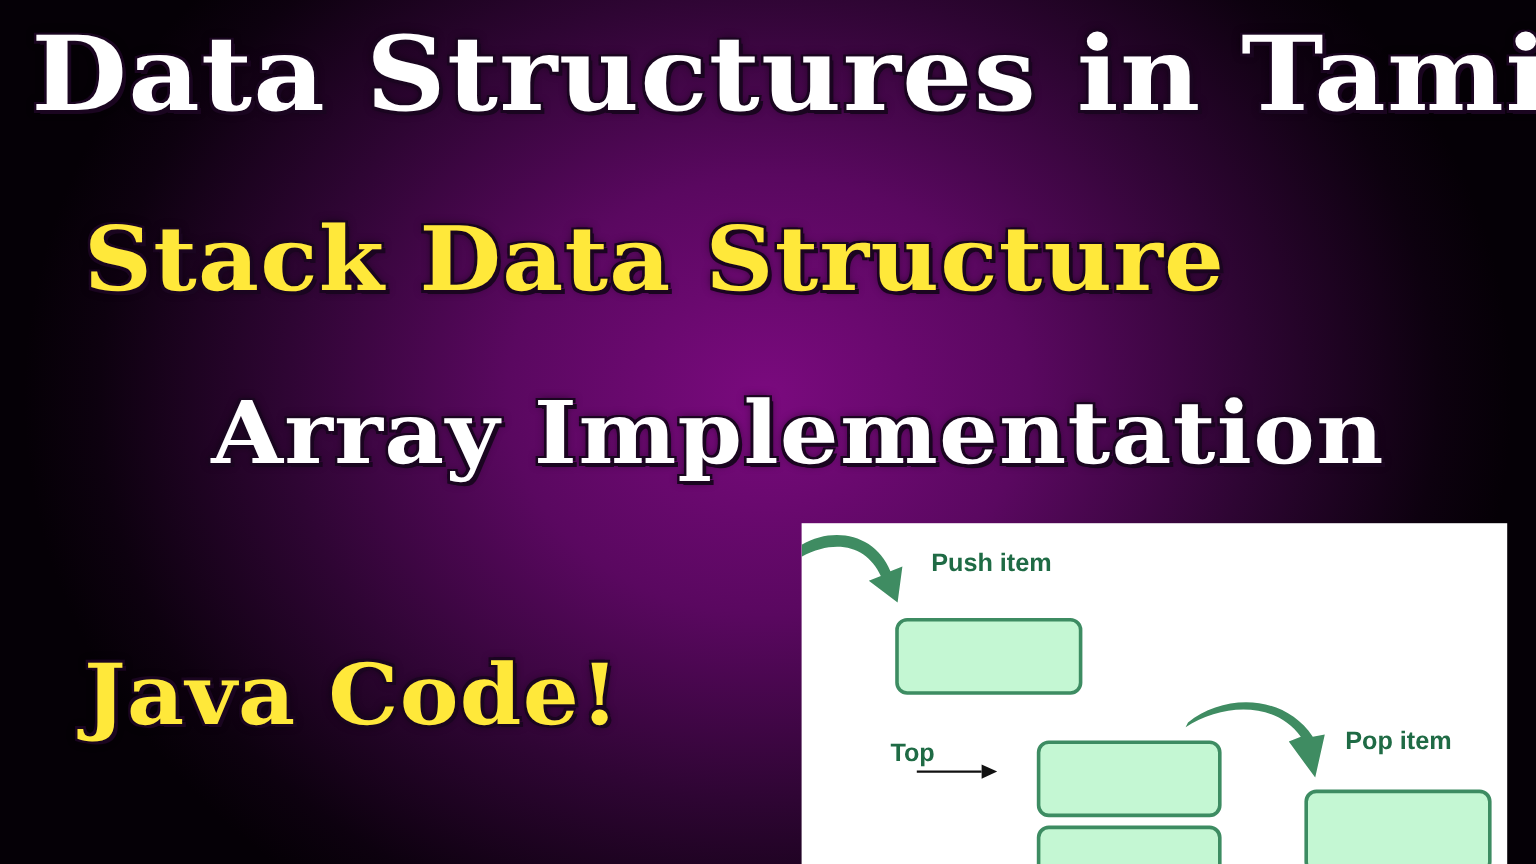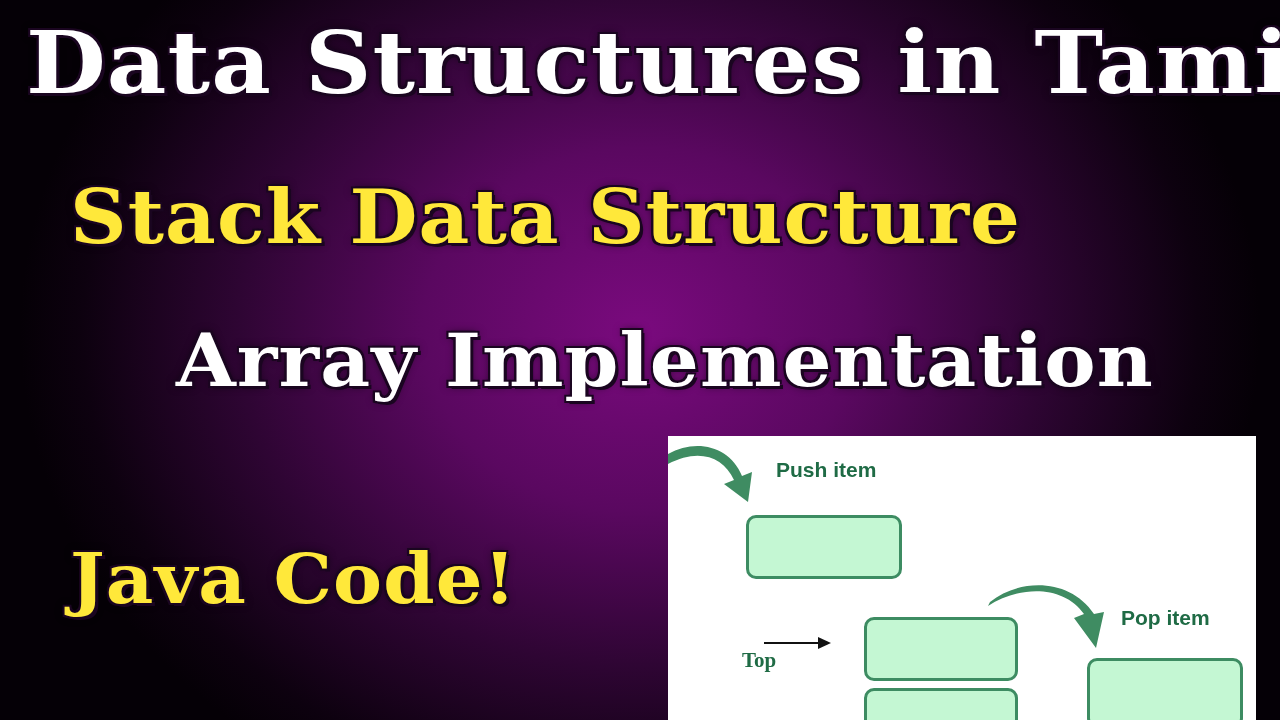--- a/index.html
+++ b/index.html
@@ -52,19 +52,19 @@
     </g>
 
     <g>
       <line x1="96" y1="207" x2="150" y2="207" stroke="#111" stroke-width="2"></line>
       <path d="M150 201 L 163 207 L 150 213 Z" fill="#111"></path>
     </g>
   </svg>
 
   <div class="label" style="left:108px; top:22px;">Push item</div>
   <div class="label" style="left:453px; top:170px;">Pop item</div>
-  <div class="label" style="left:74px; top:212px;font-family:Liberation Serif, serif;">Top</div>
+  <div class="label" style="left:74px; top:180px;">Top</div>
 
   <div class="box" style="left:78px; top:79px; width:156px; height:64px;"></div>
   <div class="box" style="left:196px; top:181px; width:154px; height:64px;"></div>
   <div class="box" style="left:196px; top:252px; width:154px; height:64px;"></div>
   <div class="box" style="left:419px; top:222px; width:156px; height:70px;"></div>
 </div>
 
 </body></html>

